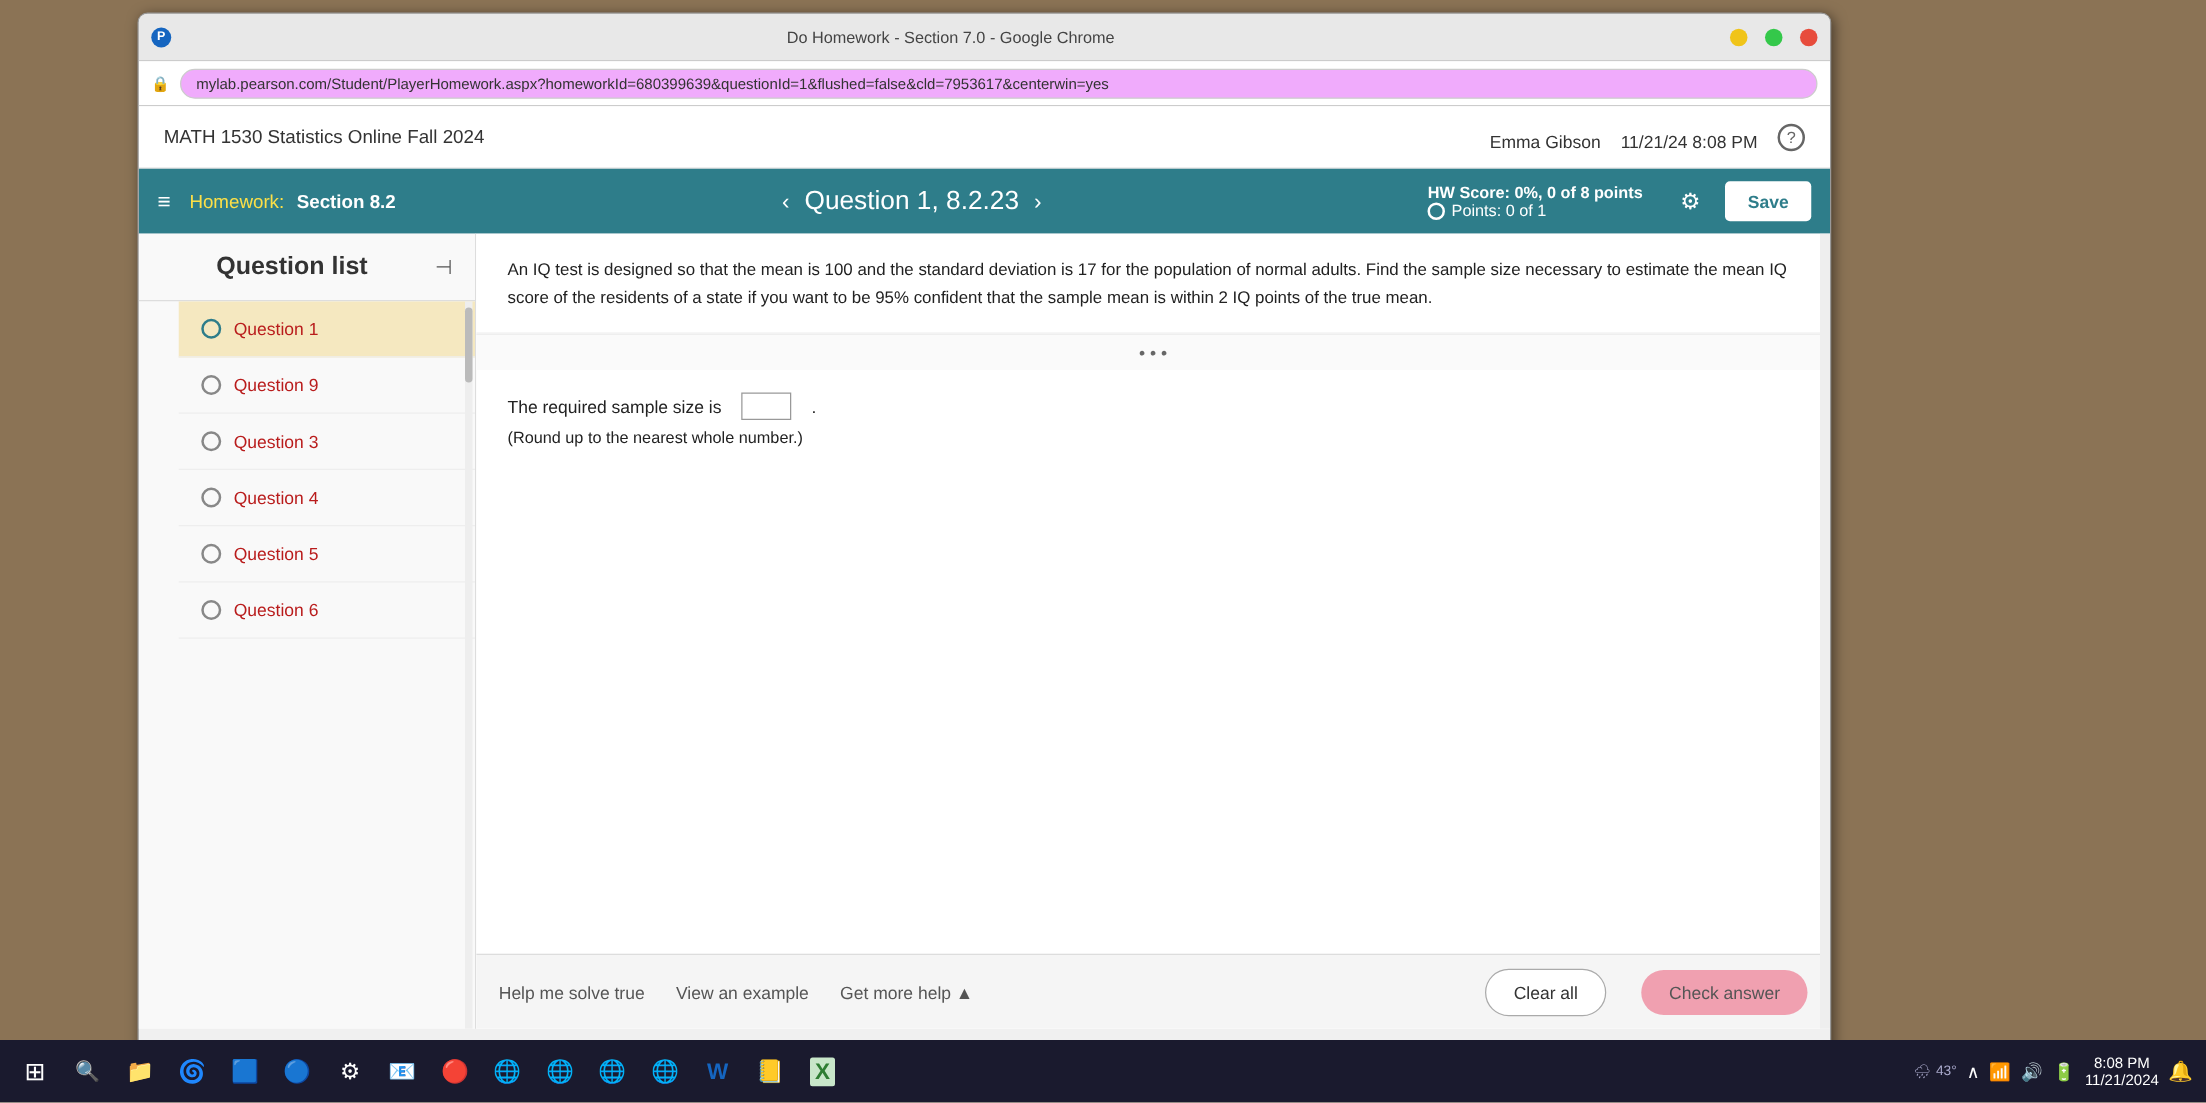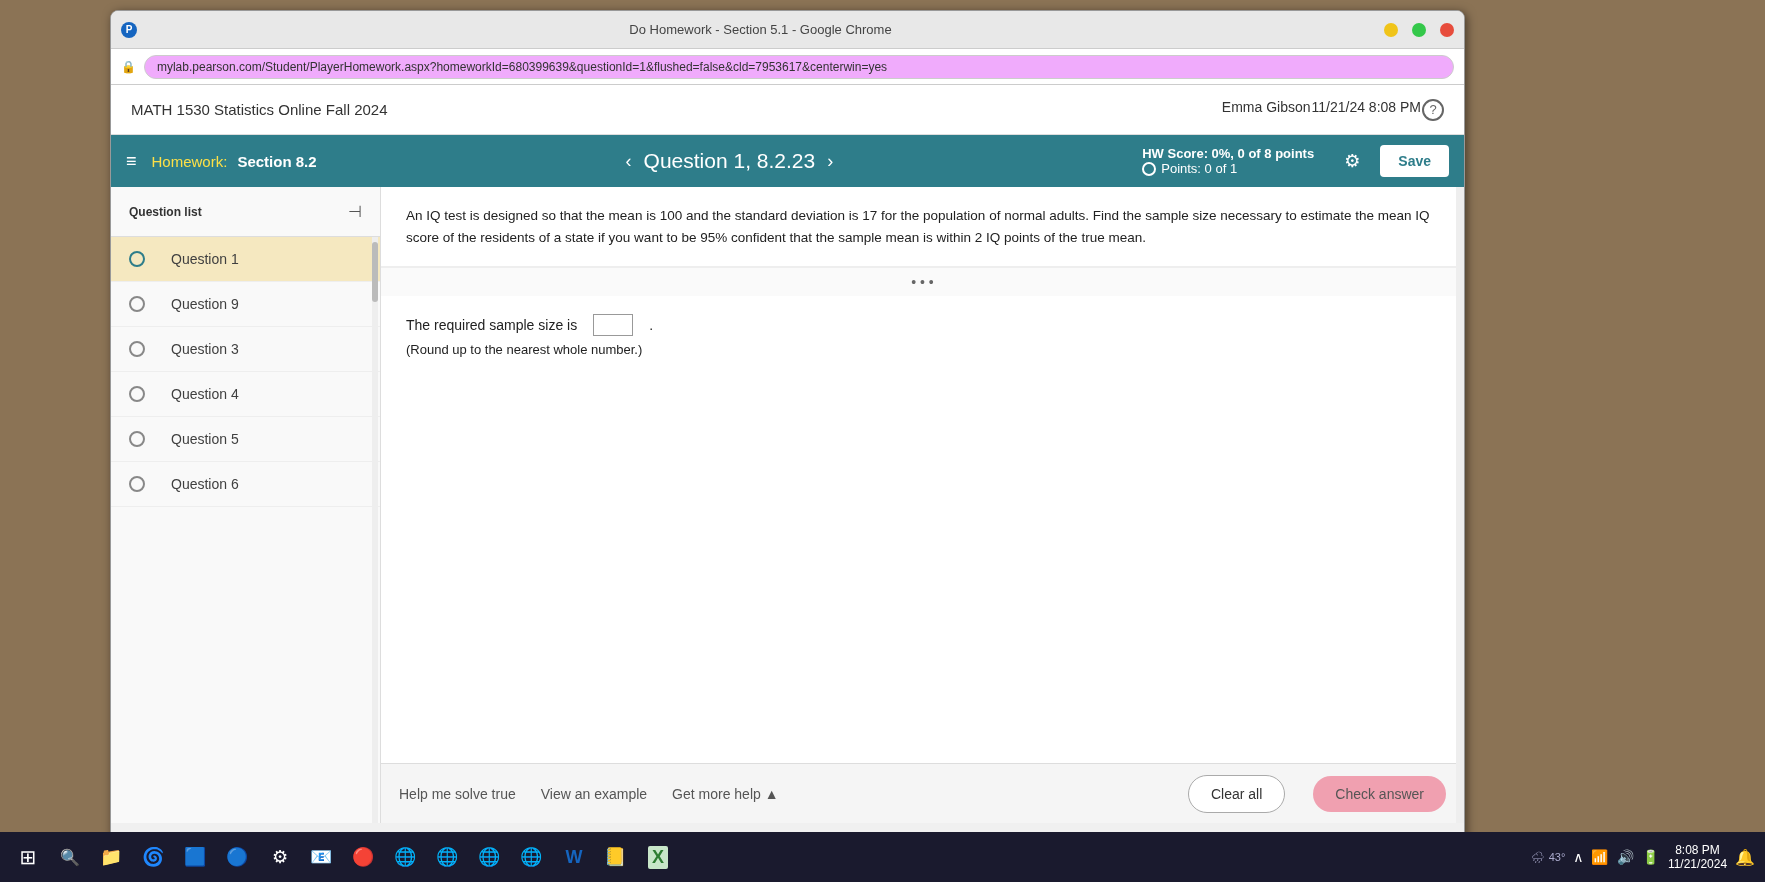--- a/index.html
+++ b/index.html
@@ -90,22 +90,22 @@
       border-bottom: 1px solid #ddd;
     }
     .app-title {
       font-size: 15px;
       color: #333;
       font-weight: normal;
     }
     .app-header-right {
       margin-left: auto;
       display: flex;
-      align-items: flex-start;
-      gap: 1px;
+      align-items: flex-end;
+      gap: 16px;
       font-size: 14px;
       color: #333;
     }
     .help-icon {
       width: 22px;
       height: 22px;
       border-radius: 50%;
       border: 2px solid #666;
       display: flex;
       align-items: center;
@@ -208,45 +208,47 @@
       position: relative;
     }
     .sidebar-header {
       display: flex;
       align-items: center;
       justify-content: space-between;
       padding: 15px 18px;
       border-bottom: 1px solid #ddd;
     }
     .sidebar-title {
-      font-size: 12px;
+      font-size: 20px;
       color: #333;
       font-weight: bold;
+      margin-left: 44px;
     }
     .collapse-btn {
       background: none;
       border: none;
       font-size: 16px;
       cursor: pointer;
       color: #555;
     }
     .question-list {
       flex: 1;
       overflow-y: auto;
       position: relative;
     }
     .question-item {
       display: flex;
       align-items: center;
       padding: 14px 18px;
       cursor: pointer;
       border-bottom: 1px solid #eee;
-      gap: 26px;
-      font-size: 14px;
-      color: #404040;
+      gap: 10px;
+      font-size: 14px;
+      color: #b91c1c;
+      margin-left: 32px;
     }
     .question-item.active {
       background: #f5e8c0;
     }
     .question-item .q-circle {
       width: 16px;
       height: 16px;
       border-radius: 50%;
       border: 2px solid #888;
       flex-shrink: 0;
@@ -430,21 +432,21 @@
   </style>
 </head>
 <body>
 
 <div class="browser-window">
 
   <div class="title-bar">
     <div class="title-bar-controls">
       <div class="title-icon">P</div>
     </div>
-    <div class="title-text">Do Homework - Section 5.1 - Google Chrome</div>
+    <div class="title-text">Do Homework - Section 7.0 - Google Chrome</div>
     <button class="title-btn title-minimize" style="width:14px;height:14px;border-radius:50%;background:#f0c419;border:none;cursor:pointer;margin-left:auto;"></button>
     <button class="title-btn title-maximize" style="width:14px;height:14px;border-radius:50%;background:#34c84a;border:none;cursor:pointer;margin-left:6px;"></button>
     <button class="title-btn title-close" style="width:14px;height:14px;border-radius:50%;background:#e74c3c;border:none;cursor:pointer;margin-left:6px;"></button>
   </div>
 
   <div class="address-bar">
     <span class="security-icon">🔒</span>
     <input class="address-input" type="text" value="mylab.pearson.com/Student/PlayerHomework.aspx?homeworkId=680399639&amp;questionId=1&amp;flushed=false&amp;cld=7953617&amp;centerwin=yes" style="">
   </div>
 

